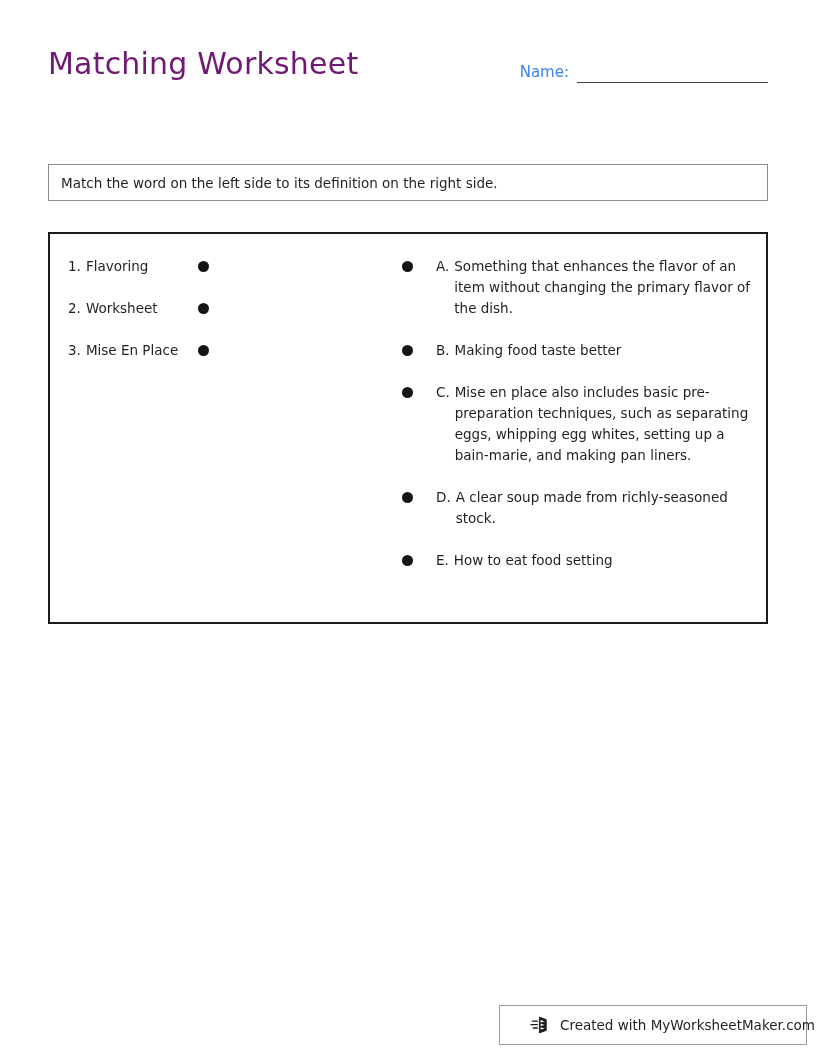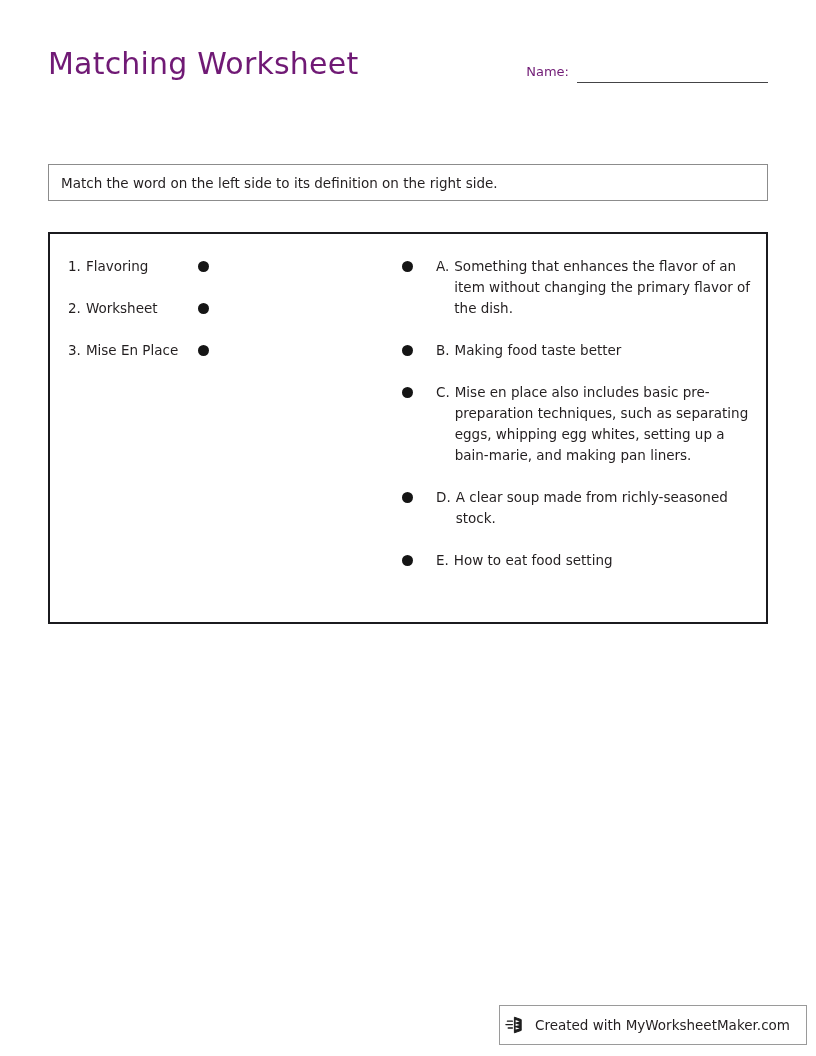--- a/index.html
+++ b/index.html
@@ -42,22 +42,22 @@
     top: 4px;
     width: 290px;
   }
   .field-row {
     display: flex;
     align-items: flex-end;
     justify-content: flex-end;
     height: 35px;
   }
   .field-label {
-    font-size: 13px;
-    color: #701a75;
+    font-size: 15px;
+    color: #3b82f6;
     line-height: 22px;
     padding-right: 8px;
     white-space: nowrap;
   }
   .field-line {
     width: 191px;
     height: 22px;
     border-bottom: 1.6px solid #444446;
   }
 
@@ -165,21 +165,21 @@
   .footer-badge {
     position: absolute;
     left: 499px;
     top: 1005px;
     width: 308px;
     height: 40px;
     border: 1px solid #9a9a9a;
     background: #ffffff;
     display: flex;
     align-items: center;
-    padding-left: 5px;
+    padding-left: 30px;
   }
   .brand-icon {
     width: 22px;
     height: 22px;
     flex: 0 0 auto;
     margin-right: 8px;
   }
   .footer-text {
     font-size: 13.5px;
     color: #231f20;

